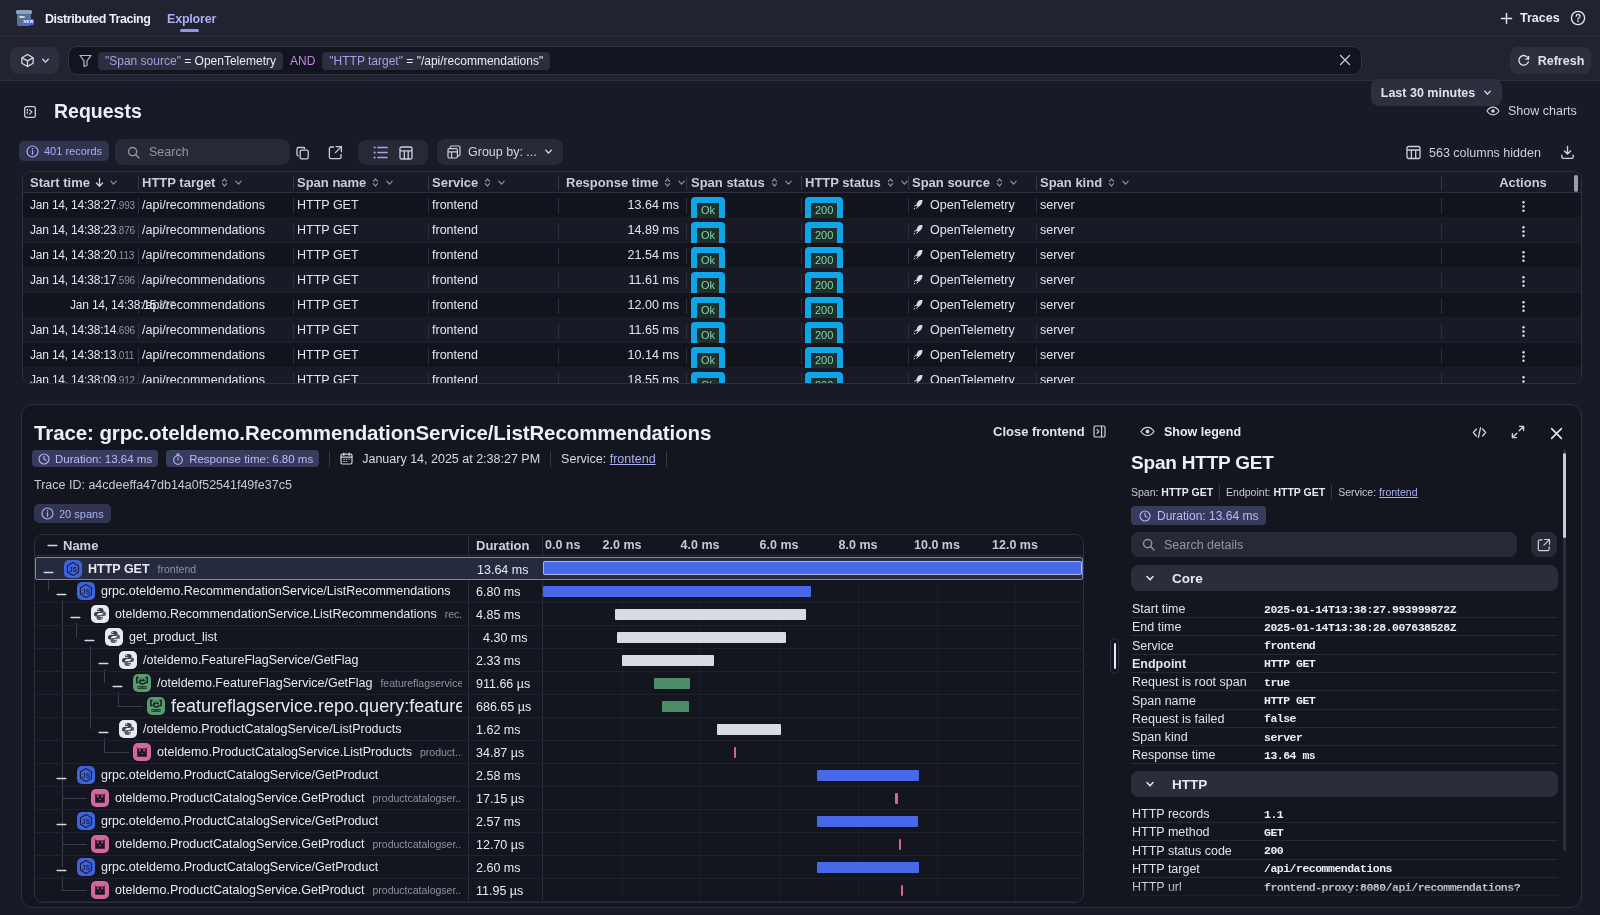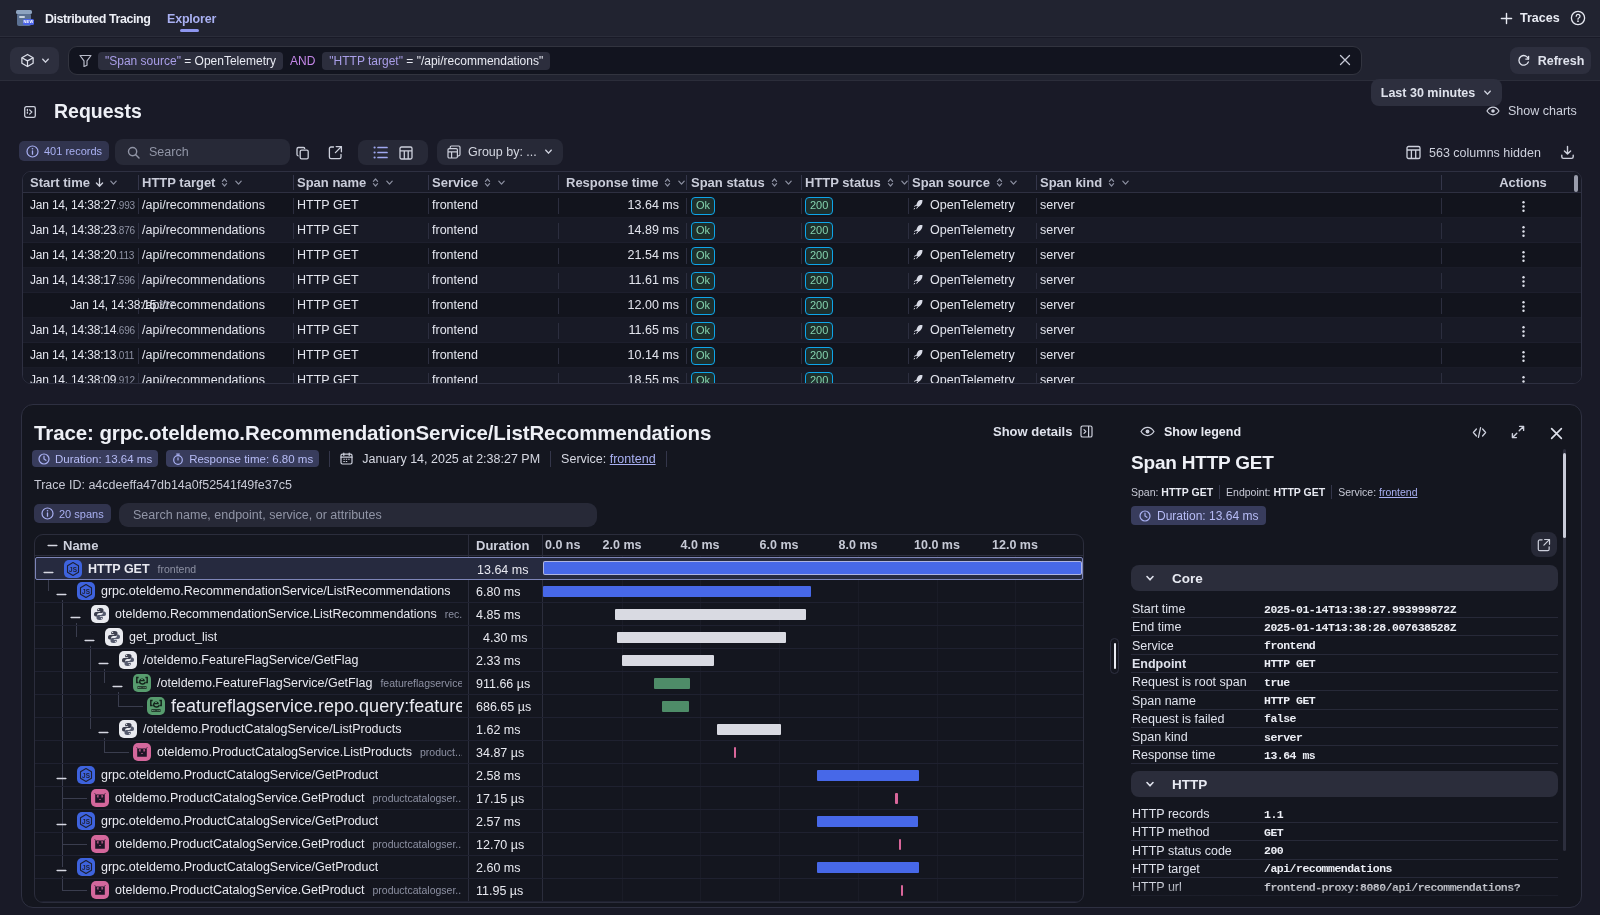--- a/index.html
+++ b/index.html
@@ -5,21 +5,21 @@
 html,body { width:1600px; height:915px; overflow:hidden; }
 body { background:#191a27; font-family:"Liberation Sans",sans-serif; position:relative; color:#e7e9f2; -webkit-font-smoothing:antialiased; }
 .abs { position:absolute; }
 .row { display:flex; align-items:center; }
 .band { background:#212330; }
 .chip-purple { background:#31344e; color:#a9b0f2; border-radius:5px; display:inline-flex; align-items:center; gap:5px; font-size:11px; padding:0 7px; height:20px; white-space:nowrap; }
 .btn { background:#2d2f3e; border-radius:8px; display:inline-flex; align-items:center; justify-content:center; gap:8px; color:#dfe2ec; font-size:12.5px; font-weight:700; white-space:nowrap; }
 .inp { background:#272937; border-radius:8px; display:flex; align-items:center; color:#9195a6; font-size:12.5px; white-space:nowrap; }
 .svcic { width:18px; height:18px; border-radius:5px; display:inline-flex; align-items:center; justify-content:center; flex:0 0 18px; }
 .mono { font-family:"Liberation Mono",monospace; }
-.tealchip { background:#1e2f2c; border:1px solid #0ea5e9; color:#84d3ae; font-size:11px; border-radius:4px; padding:1px 4px 2px; line-height:13px; }
+.tealchip { background:#1e2f2c; border:6px solid #0ea5e9; color:#84d3ae; font-size:11px; border-radius:4px; padding:1px 4px 2px; line-height:13px; }
 </style></head>
 <body>
 
 <div class="abs band" style="left:0;top:0;width:1600px;height:37px;border-bottom:1px solid #2b2d3a;"></div>
 <div class="abs" style="left:15px;top:10px;width:18px;height:17px;">
 <div class="abs" style="left:1px;top:0;width:16px;height:4px;background:#8da3c0;border-radius:1.5px;"></div>
 <div class="abs" style="left:2px;top:4px;width:14px;height:12px;background:#5b7193;border-radius:1px 1px 2px 2px;"></div>
 <div class="abs" style="left:4px;top:6px;width:6px;height:2px;background:#c9d4e2;border-radius:1px;"></div>
 <div class="abs" style="left:8px;top:9px;width:11px;height:6px;background:#4a63e8;border-radius:1.5px;font-size:4px;font-weight:bold;color:#fff;text-align:center;line-height:6px;letter-spacing:.2px;">NEW</div>
 </div>
@@ -486,21 +486,21 @@
           <circle cx="6.5" cy="2.3" r="1.2" fill="#dfe2ec"></circle>
           <circle cx="6.5" cy="6.5" r="1.2" fill="#dfe2ec"></circle>
           <circle cx="6.5" cy="10.7" r="1.2" fill="#dfe2ec"></circle>
         </svg></div>
 </div>
 <div class="abs" style="right:3px;top:3px;width:4px;height:17px;background:#9a9dac;border-radius:2px;"></div>
 </div>
 <div class="abs" style="left:21px;top:404px;width:1561px;height:504px;background:#14161f;border:1px solid #2e3041;border-radius:12px;">
 <div class="abs" style="left:12px;top:16px;font-size:20.5px;letter-spacing:-0.1px;font-weight:700;color:#eef0f6;">Trace: grpc.oteldemo.RecommendationService/ListRecommendations</div>
 <div class="abs row" style="left:971px;top:19px;gap:8px;font-size:13px;font-weight:700;color:#dfe2ec;">
-      <span>Show details</span>
+      <span>Close frontend</span>
       <svg width="13" height="13" viewBox="0 0 13 13" fill="none" style="">
         <rect x="1" y="1" width="11" height="11" rx="1.6" stroke="#cdd0dc" stroke-width="1.2"></rect>
         <path d="M8.6 1v11" stroke="#cdd0dc" stroke-width="1.2"></path>
         <path d="M4 4.6 5.8 6.5 4 8.4" stroke="#cdd0dc" stroke-width="1.2" stroke-linecap="round" stroke-linejoin="round"></path>
       </svg>
     </div>
 <div class="abs row" style="left:10px;top:45px;height:17px;">
 <span class="row" style="background:#383c5c;border-radius:4px;height:17px;padding:0 6px;gap:5px;font-size:11.5px;color:#b7bcf6;"><svg width="12" height="12" viewBox="0 0 12 12" fill="none" style="">
           <circle cx="6" cy="6" r="5" stroke="#a9b0f2" stroke-width="1.2"></circle>
           <path d="M6 3.2V6l1.9 1.3" stroke="#a9b0f2" stroke-width="1.2" stroke-linecap="round"></path>
@@ -522,21 +522,20 @@
 </div>
 <div class="abs" style="left:12px;top:73px;font-size:12.5px;color:#c7c9d5;">Trace ID: a4cdeeffa47db14a0f52541f49fe37c5</div>
 <div class="abs chip-purple" style="left:12px;top:99px;height:19px;">
       <svg width="13" height="13" viewBox="0 0 13 13" fill="none" style="">
         <circle cx="6.5" cy="6.5" r="5.5" stroke="#a9b0f2" stroke-width="1.2"></circle>
         <path d="M6.5 6v3.2" stroke="#a9b0f2" stroke-width="1.3" stroke-linecap="round"></path>
         <circle cx="6.5" cy="3.8" r=".8" fill="#a9b0f2"></circle>
       </svg>
       <span>20 spans</span>
     </div>
-<div class="abs inp" style="left:97px;top:98px;width:478px;height:24px;padding:0 14px;border-radius:9px;">Search name, endpoint, service, or attributes</div>
 <div class="abs" style="left:12px;top:129px;width:1050px;height:369px;border:1px solid #2b2d3c;border-radius:9px;overflow:hidden;">
 <div class="abs" style="left:0;top:0;width:100%;height:21px;border-bottom:1px solid #2b2d3c;">
 <div class="abs row" style="left:12px;top:0;height:21px;gap:5px;font-size:13px;font-weight:700;color:#cdd0dc;">
           <svg width="11" height="11" viewBox="0 0 11 11" fill="none" style="">
             <path d="M1.2 5.5h8.6" stroke="#d6d8e2" stroke-width="1.6" stroke-linecap="round"></path>
           </svg>
           <span>Name</span>
         </div>
 <div class="abs" style="left:441px;top:3px;font-size:13px;font-weight:700;color:#cdd0dc;">Duration</div>
 <div class="abs" style="left:510px;top:3px;font-size:12.5px;font-weight:700;color:#c6c9d5;">0.0 ns</div>
@@ -835,20 +834,27 @@
 <span>Span: <b style="color:#e8eaf2;">HTTP GET</b></span>
 <span style="width:1px;height:14px;background:#34364a;margin:0 6px;"></span>
 <span>Endpoint: <b style="color:#e8eaf2;">HTTP GET</b></span>
 <span style="width:1px;height:14px;background:#34364a;margin:0 6px;"></span>
 <span>Service: <a style="color:#a9b0f2;text-decoration:underline;">frontend</a></span>
 </div>
 <div class="abs row" style="left:1109px;top:101px;height:19px;background:#383c5c;border-radius:4px;padding:0 8px;gap:6px;font-size:12px;color:#b7bcf6;"><svg width="12" height="12" viewBox="0 0 12 12" fill="none" style="">
         <circle cx="6" cy="6" r="5" stroke="#a9b0f2" stroke-width="1.2"></circle>
         <path d="M6 3.2V6l1.9 1.3" stroke="#a9b0f2" stroke-width="1.2" stroke-linecap="round"></path>
       </svg>Duration: 13.64 ms</div>
+<div class="abs inp" style="left:1109px;top:127px;width:386px;height:25px;padding:0 11px;gap:9px;border-radius:8px;">
+      <svg width="13" height="13" viewBox="0 0 13 13" fill="none" style="">
+        <circle cx="5.6" cy="5.6" r="4.1" stroke="#9195a6" stroke-width="1.4"></circle>
+        <path d="M8.8 8.8 12 12" stroke="#9195a6" stroke-width="1.4" stroke-linecap="round"></path>
+      </svg>
+      <span>Search details</span>
+    </div>
 <div class="abs btn" style="left:1509px;top:127px;width:26px;height:25px;background:#272937;">
       <svg width="14" height="14" viewBox="0 0 15 15" fill="none" style="">
         <path d="M5.5 2H3a1.6 1.6 0 0 0-1.6 1.6V12A1.6 1.6 0 0 0 3 13.6h8.4A1.6 1.6 0 0 0 13 12V9.5" stroke="#cdd0dc" stroke-width="1.3" stroke-linecap="round"></path>
         <path d="M8.2 1.6h5.2v5.2" stroke="#cdd0dc" stroke-width="1.3" stroke-linecap="round" stroke-linejoin="round"></path>
         <path d="M13.2 1.8 7.4 7.6" stroke="#cdd0dc" stroke-width="1.3" stroke-linecap="round"></path>
       </svg>
     </div>
 <div class="abs row" style="left:1109px;top:160px;width:427px;height:26px;background:#2b2d3b;border-radius:8px;padding:0 14px;gap:17px;">
       <svg width="10" height="10" viewBox="0 0 10 10" fill="none" style="">
         <path d="M2 3.5 5 6.8 8 3.5" stroke="#dfe2ec" stroke-width="1.6" stroke-linecap="round" stroke-linejoin="round"></path>

